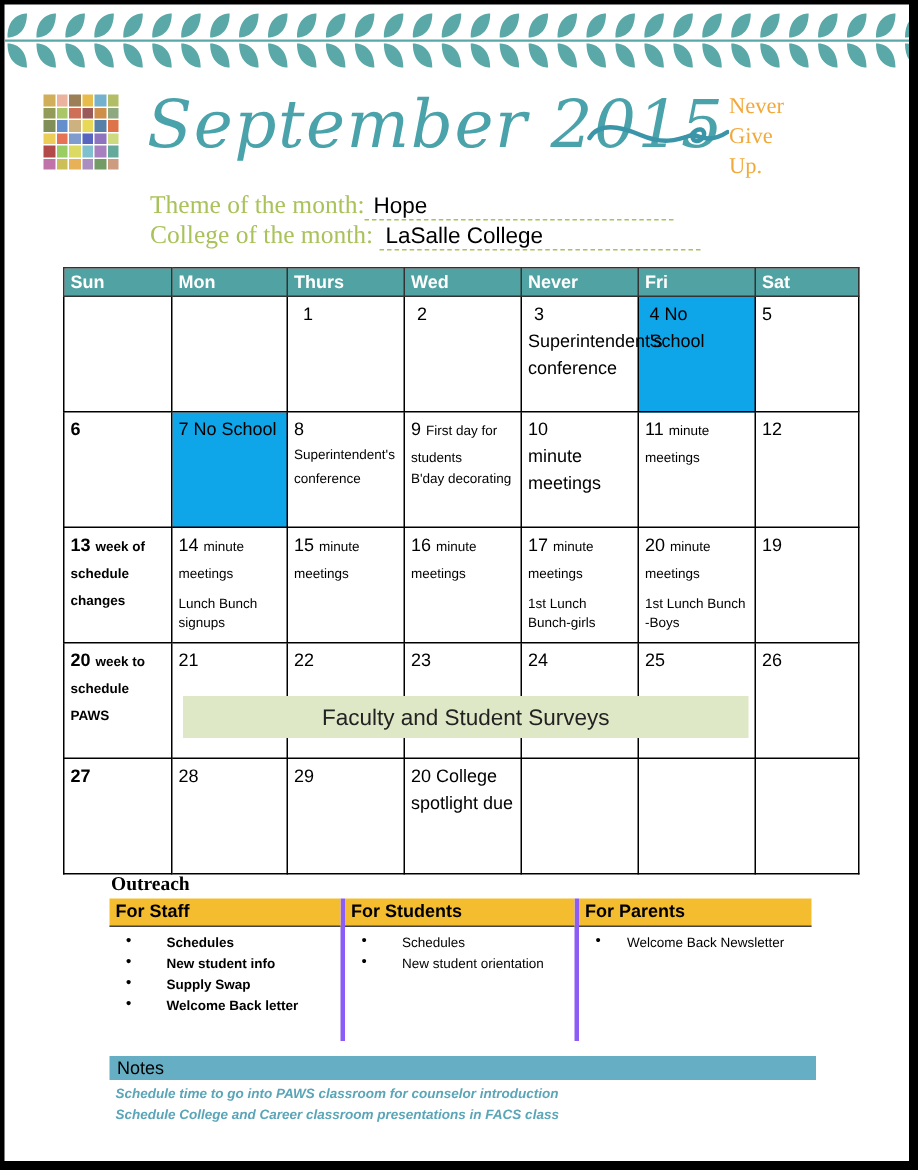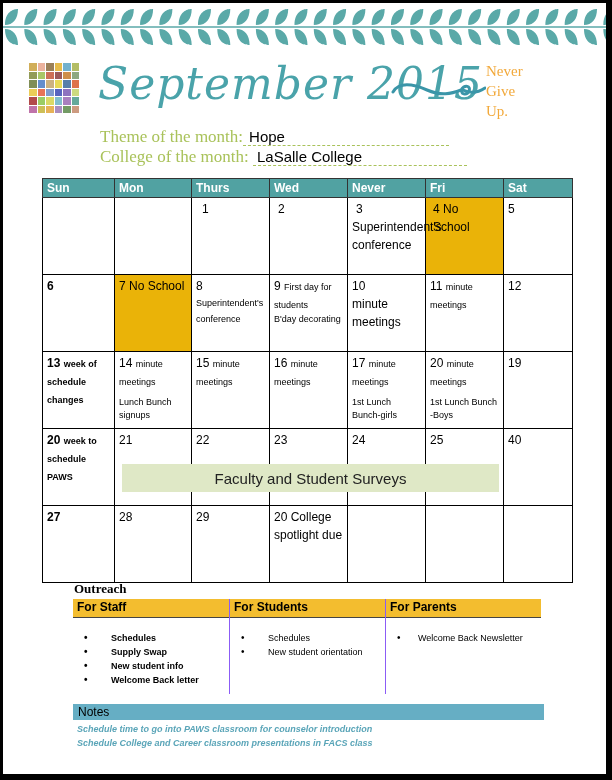--- a/index.html
+++ b/index.html
@@ -52,44 +52,44 @@
   .cal th {
     background: #51a2a2; color: #fff; text-align: left;
     font-size: 12px; font-weight: bold; padding: 1px 4px; height: 16px;
     border: 1px solid #333;
   }
   .cal td {
     border: 1px solid #000; vertical-align: top; padding: 2px 4px;
     font-size: 12px; color: #000; line-height: 18px;
   }
   .cal td.tall { height: 72px; }
-  .cal td.noschool { background: #eab308; margin-top: 21px; }
+  .cal td.noschool { background: #0ea5e9; margin-top: 21px; }
   .small { font-size: 9px; line-height: 16px; }
   .bold { font-weight: bold; }
   .lg { font-size: 12px; line-height: 18px; }
   .banner {
     position: absolute; left: 119px; top: 461px; width: 377px; height: 28px;
     background: #dfe8c6; font-size: 15px; color: #222;
     display: flex; align-items: center; justify-content: center;
   }
   .outreach-title {
     position: absolute; left: 71px; top: 578px;
     font-family: "Liberation Serif", serif; font-weight: bold; font-size: 13px;
   }
   .outreach {
     position: absolute; left: 70px; top: 596px; width: 468px; height: 95px;
     display: grid; grid-template-columns: 157px 156px 155px;
   }
-  .ocol { border-right: 1px solid #8b5cf6; position: relative; }
+  .ocol { border-right: 3px solid #8b5cf6; position: relative; }
   .ocol:last-child { border-right: none; }
   .ohead {
     background: #f3bd2f; font-weight: bold; font-size: 12px;
     padding: 1px 4px; height: 16px; border-bottom: 1px solid #444;
   }
-  .ocol ul { margin: 13px 0 0 0; padding: 0; list-style: none; }
+  .ocol ul { margin: 3px 0 0 0; padding: 0; list-style: none; }
   .ocol li {
     font-size: 9px; line-height: 14px; padding-left: 38px; position: relative;
   }
   .ocol li::before {
     content: "\2022"; position: absolute; left: 11px; font-size: 10px;
   }
   .ocol.staff li { font-weight: bold; }
   .notes-head {
     position: absolute; left: 70px; top: 701px; width: 471px; height: 16px;
     background: #66aec4; font-weight: normal; font-size: 12px; padding: 0 5px;
@@ -316,21 +316,21 @@
         <td class="tall">
             <div>23</div>
           </td>
         <td class="tall">
             <div>24</div>
           </td>
         <td class="tall">
             <div>25</div>
           </td>
         <td class="tall">
-            <div>40</div>
+            <div>26</div>
           </td>
       </tr>
 
       <tr>
         <td class="tall">
             <div class="bold">27</div>
           </td>
         <td class="tall">
             <div>28</div>
           </td>
@@ -348,22 +348,22 @@
   </table>
 
   <div class="banner">Faculty and Student Surveys</div>
 
   <div class="outreach-title">Outreach</div>
   <div class="outreach">
     <div class="ocol staff">
       <div class="ohead">For Staff</div>
       <ul>
         <li>Schedules</li>
+        <li>New student info</li>
         <li>Supply Swap</li>
-        <li>New student info</li>
         <li>Welcome Back letter</li>
       </ul>
     </div>
     <div class="ocol">
       <div class="ohead">For Students</div>
       <ul>
         <li>Schedules</li>
         <li>New student orientation</li>
       </ul>
     </div>

